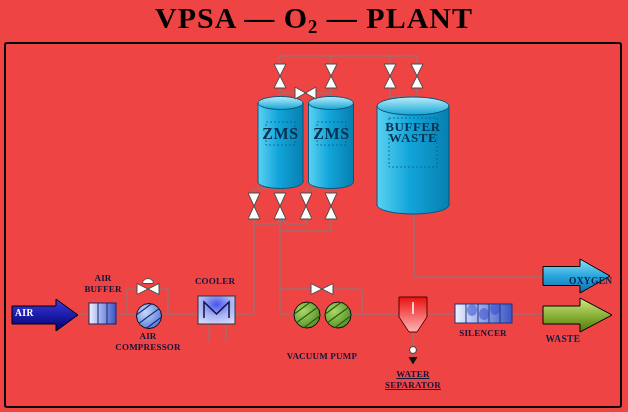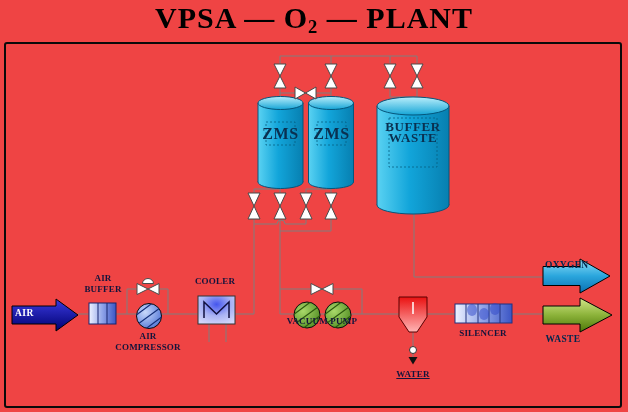--- a/index.html
+++ b/index.html
@@ -252,26 +252,27 @@
   <div class="lbl" style="left:185px;top:276px;width:60px;">COOLER</div>
 
   <div class="lbl vessel" style="left:250px;top:128px;width:61px;">ZMS</div>
   <div class="lbl vessel" style="left:301px;top:128px;width:61px;">ZMS</div>
 
   <div class="lbl vessel" style="left:383px;top:121px;width:60px;font-size:13px;">
     <div>BUFFER</div>
       <div>WASTE</div>
   </div>
 
-  <div class="lbl" style="left:277px;top:316px;width:90px;">VACUUM PUMP</div>
+  <div class="lbl" style="left:277px;top:351px;width:90px;">VACUUM PUMP</div>
 
   <div class="lbl" style="left:363px;top:369px;width:100px;text-decoration:underline;">
     <div>WATER</div>
+      <div>SEPARATOR</div>
   </div>
 
   <div class="lbl" style="left:433px;top:328px;width:100px;">
       <div>SILENCER</div>
   </div>
 
-  <div class="lbl flow" style="left:545px;top:260px;width:36px;">OXYGEN</div>
+  <div class="lbl flow" style="left:545px;top:276px;width:36px;padding-left:24px;">OXYGEN</div>
   <div class="lbl flow" style="left:545px;top:310px;width:36px;margin-top:24px;">WASTE</div>
 
 </div>
 
 </body></html>

